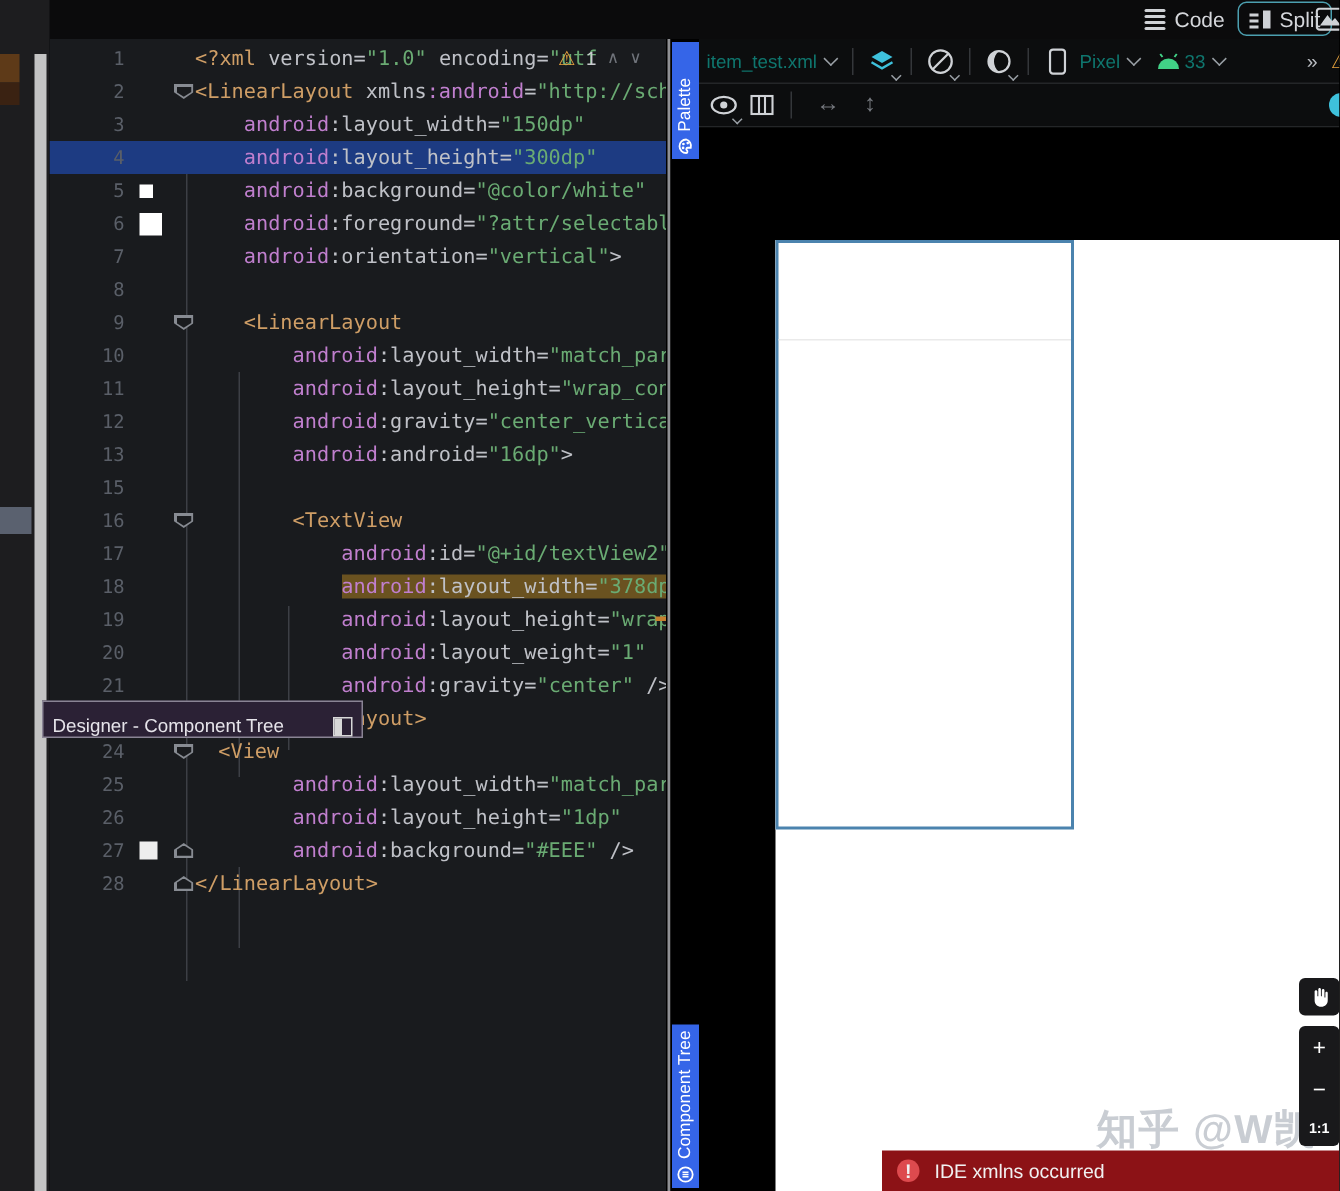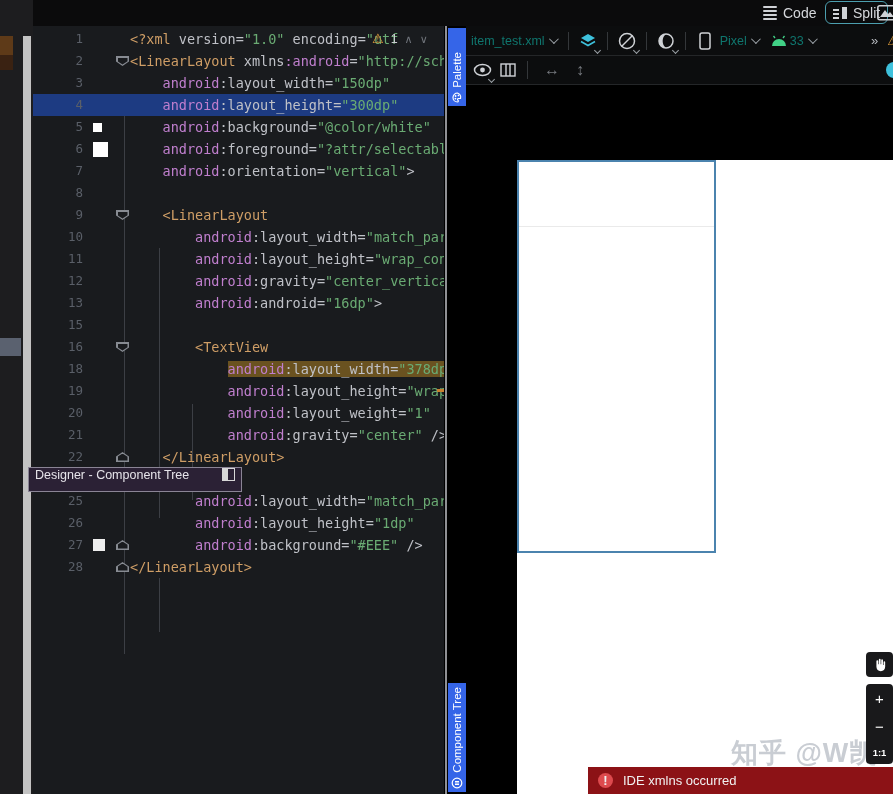--- a/index.html
+++ b/index.html
@@ -44,21 +44,21 @@
   .fold-c,.fold-c .in{clip-path:polygon(50% 0,100% 45%,100% 100%,0 100%,0 45%);}
   #inspect{position:absolute;left:339px;top:0;display:flex;gap:7px;align-items:center;height:22px;
            font-family:"Liberation Sans",sans-serif;}
   #inspect .warn{color:#E8A33D;font-size:13px;}
   #inspect .cnt{color:#C8CACF;font-size:12.5px;}
   #inspect .nav{color:#70747B;font-size:11px;}
   .tick19{position:absolute;left:404px;top:9px;width:7px;height:3px;background:#C8802F;}
 
   
   #tooltip{left:28px;top:467px;width:214px;height:25px;background:#2B2135;border:1px solid #8A8495;
-           display:flex;align-items:flex-start;gap:8px;padding:0 6px;z-index:60;box-sizing:border-box;}
+           display:flex;align-items:flex-end;gap:8px;padding:0 6px;z-index:60;box-sizing:border-box;}
   #tooltip span{color:#E6E4EA;font-size:12.5px;white-space:nowrap;}
   #tt-icon{margin-left:auto;position:relative;width:11px;height:11px;border:1.5px solid #D8D8D8;}
   #tt-icon i{position:absolute;left:0;bottom:0;width:5px;height:11px;background:#D8D8D8;}
 
   
   #splitline{left:445px;top:26px;width:2px;height:768px;background:#8f9094;}
 
   
   #design{left:447px;top:26px;width:446px;height:768px;background:#000;}
   .bluetab{position:absolute;left:1px;width:18px;background:#3565E8;display:flex;flex-direction:column;
@@ -147,20 +147,21 @@
         <div class="code-row"><span class="ln">6</span><span class="sw" style="width: 15px; height: 15px; top: 3.5px; background: rgb(255, 255, 255);"></span><span class="code-text" style="left: 97px;"><span class="tk-pl">    </span><span class="tk-ns">android</span><span class="tk-nm">:foreground</span><span class="tk-pl">=</span><span class="tk-val">"?attr/selectableIte</span></span></div>
         <div class="code-row"><span class="ln">7</span><span class="code-text" style="left: 97px;"><span class="tk-pl">    </span><span class="tk-ns">android</span><span class="tk-nm">:orientation</span><span class="tk-pl">=</span><span class="tk-val">"vertical"</span><span class="tk-pl">&gt;</span></span></div>
         <div class="code-row"><span class="ln">8</span><span class="code-text" style="left: 97px;"></span></div>
         <div class="code-row"><span class="ln">9</span><span class="fold fold-o"><span class="in"></span></span><span class="code-text" style="left: 97px;"><span class="tk-pl">    </span><span class="tk-tag">&lt;LinearLayout</span></span></div>
         <div class="code-row"><span class="ln">10</span><span class="code-text" style="left: 97px;"><span class="tk-pl">        </span><span class="tk-ns">android</span><span class="tk-nm">:layout_width</span><span class="tk-pl">=</span><span class="tk-val">"match_parent"</span></span></div>
         <div class="code-row"><span class="ln">11</span><span class="code-text" style="left: 97px;"><span class="tk-pl">        </span><span class="tk-ns">android</span><span class="tk-nm">:layout_height</span><span class="tk-pl">=</span><span class="tk-val">"wrap_content</span></span></div>
         <div class="code-row"><span class="ln">12</span><span class="code-text" style="left: 97px;"><span class="tk-pl">        </span><span class="tk-ns">android</span><span class="tk-nm">:gravity</span><span class="tk-pl">=</span><span class="tk-val">"center_vertical"</span></span></div>
         <div class="code-row"><span class="ln">13</span><span class="code-text" style="left: 97px;"><span class="tk-pl">        </span><span class="tk-ns">android</span><span class="tk-nm">:android</span><span class="tk-pl">=</span><span class="tk-val">"16dp"</span><span class="tk-pl">&gt;</span></span></div>
         <div class="code-row"><span class="ln">15</span><span class="code-text" style="left: 97px;"></span></div>
         <div class="code-row"><span class="ln">16</span><span class="fold fold-o"><span class="in"></span></span><span class="code-text" style="left: 97px;"><span class="tk-pl">        </span><span class="tk-tag">&lt;TextView</span></span></div>
+        <div class="code-row"><span class="ln">17</span><span class="code-text" style="left: 97px;"><span class="tk-pl">            </span><span class="tk-ns">android</span><span class="tk-nm">:id</span><span class="tk-pl">=</span><span class="tk-val">"@+id/textView2"</span></span></div>
         <div class="code-row"><span class="ln">18</span><span class="code-text" style="left: 97px;"><span class="tk-pl">            </span><span class="tk-ns hl">android</span><span class="tk-nm hl">:layout_width</span><span class="tk-pl hl">=</span><span class="tk-val hl">"378dp"</span></span></div>
         <div class="code-row"><span class="ln">19</span><span class="code-text" style="left: 97px;"><span class="tk-pl">            </span><span class="tk-ns">android</span><span class="tk-nm">:layout_height</span><span class="tk-pl">=</span><span class="tk-val">"wrap_con</span></span><span class="tick19"></span></div>
         <div class="code-row"><span class="ln">20</span><span class="code-text" style="left: 97px;"><span class="tk-pl">            </span><span class="tk-ns">android</span><span class="tk-nm">:layout_weight</span><span class="tk-pl">=</span><span class="tk-val">"1"</span></span></div>
         <div class="code-row"><span class="ln">21</span><span class="code-text" style="left: 97px;"><span class="tk-pl">            </span><span class="tk-ns">android</span><span class="tk-nm">:gravity</span><span class="tk-pl">=</span><span class="tk-val">"center"</span><span class="tk-pl"> /&gt;</span></span></div>
         <div class="code-row"><span class="ln">22</span><span class="fold fold-c"><span class="in"></span></span><span class="code-text" style="left: 97px;"><span class="tk-pl">    </span><span class="tk-tag">&lt;/LinearLayout&gt;</span></span></div>
         <div class="code-row"><span class="ln">24</span><span class="fold fold-o"><span class="in"></span></span><span class="code-text" style="left: 80px;"><span class="tk-pl">    </span><span class="tk-tag">&lt;View</span></span></div>
         <div class="code-row"><span class="ln">25</span><span class="code-text" style="left: 97px;"><span class="tk-pl">        </span><span class="tk-ns">android</span><span class="tk-nm">:layout_width</span><span class="tk-pl">=</span><span class="tk-val">"match_parent"</span></span></div>
         <div class="code-row"><span class="ln">26</span><span class="code-text" style="left: 97px;"><span class="tk-pl">        </span><span class="tk-ns">android</span><span class="tk-nm">:layout_height</span><span class="tk-pl">=</span><span class="tk-val">"1dp"</span></span></div>
         <div class="code-row"><span class="ln">27</span><span class="sw" style="width: 12px; height: 12px; top: 5px; background: rgb(238, 238, 238);"></span><span class="fold fold-c"><span class="in"></span></span><span class="code-text" style="left: 97px;"><span class="tk-pl">        </span><span class="tk-ns">android</span><span class="tk-nm">:background</span><span class="tk-pl">=</span><span class="tk-val">"#EEE"</span><span class="tk-pl"> /&gt;</span></span></div>
         <div class="code-row"><span class="ln">28</span><span class="fold fold-c"><span class="in"></span></span><span class="code-text" style="left: 97px;"><span class="tk-tag">&lt;/LinearLayout&gt;</span></span></div>

